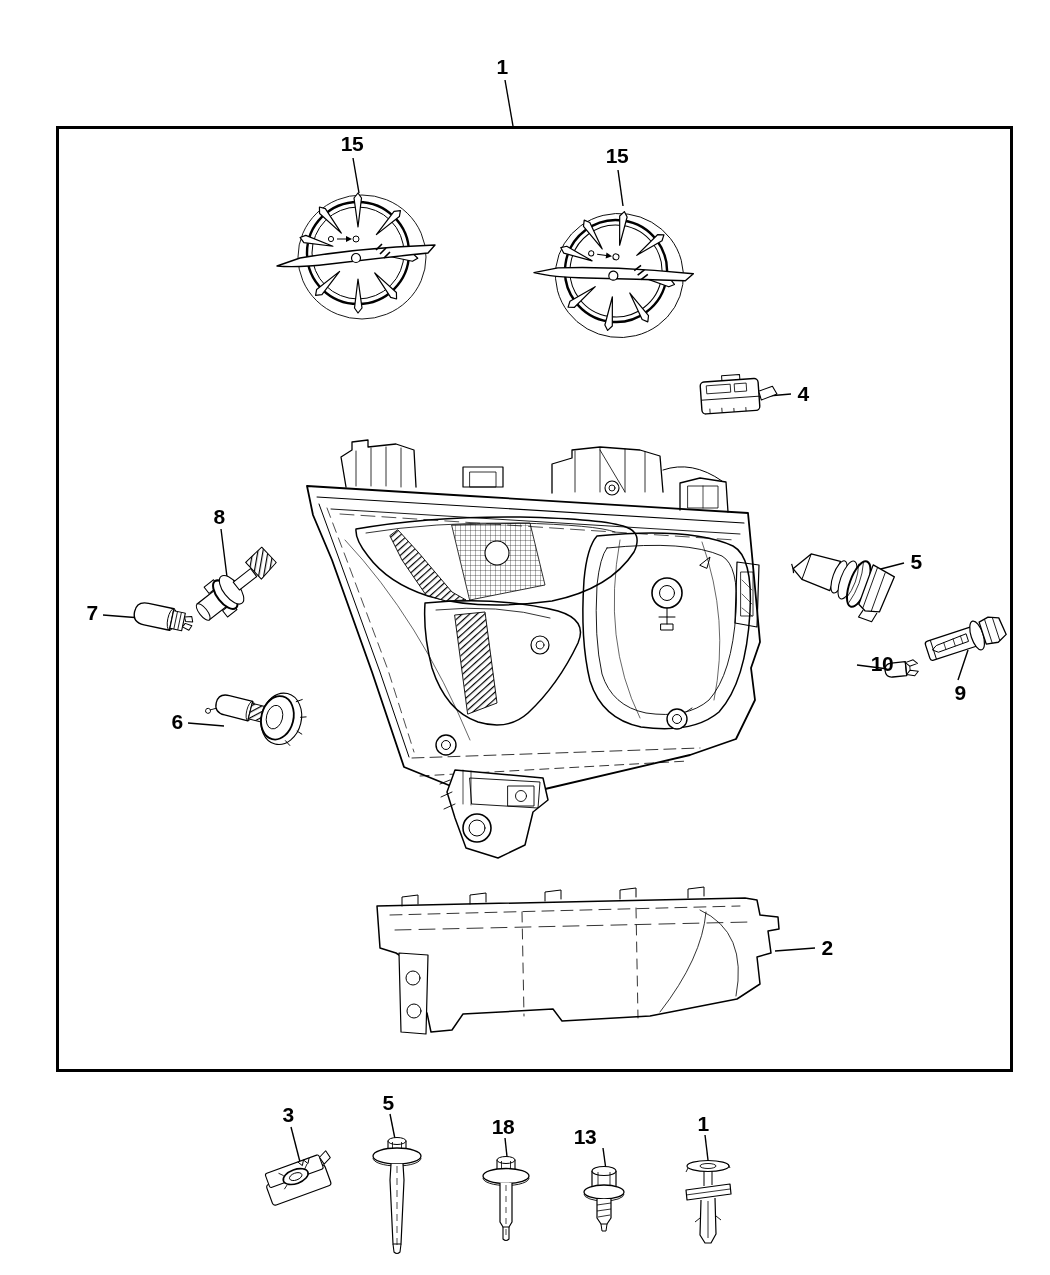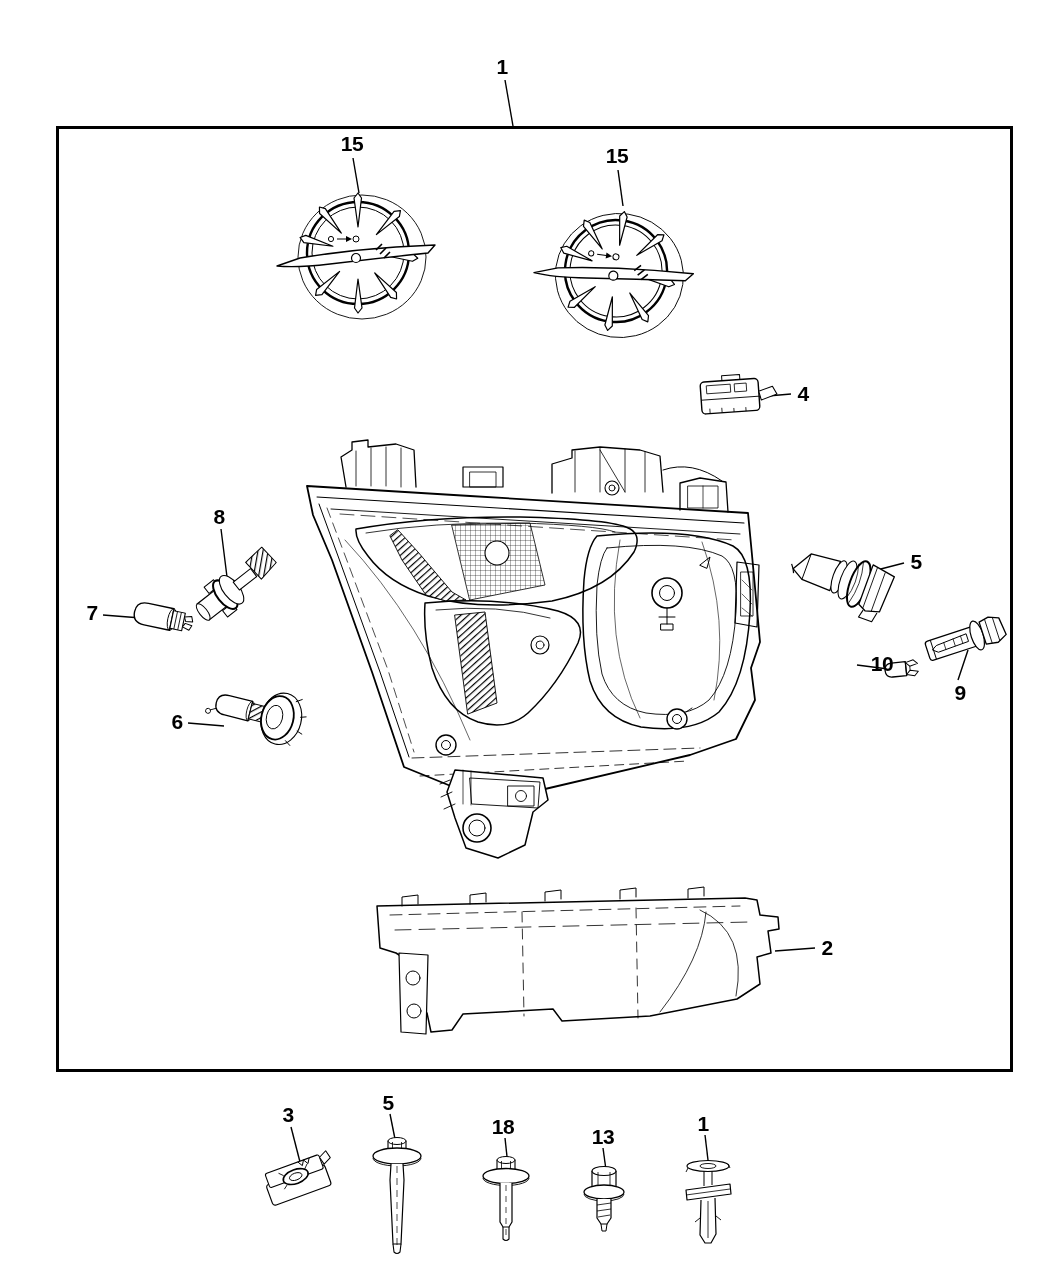--- a/index.html
+++ b/index.html
@@ -336,16 +336,16 @@
   <div class="callout" style="left:916px;top:561px">5</div>
   <div class="callout" style="left:219px;top:516px">8</div>
   <div class="callout" style="left:92px;top:612px">7</div>
   <div class="callout" style="left:882px;top:663px">10</div>
   <div class="callout" style="left:960px;top:692px">9</div>
   <div class="callout" style="left:177px;top:721px">6</div>
   <div class="callout" style="left:827px;top:947px">2</div>
   <div class="callout" style="left:288px;top:1114px">3</div>
   <div class="callout" style="left:388px;top:1102px">5</div>
   <div class="callout" style="left:503px;top:1126px">18</div>
-  <div class="callout" style="left:603px;top:1136px">13</div>
+  <div class="callout" style="left:585px;top:1136px">13</div>
   <div class="callout" style="left:703px;top:1123px">1</div>
 
 </div>
 
 </body></html>

